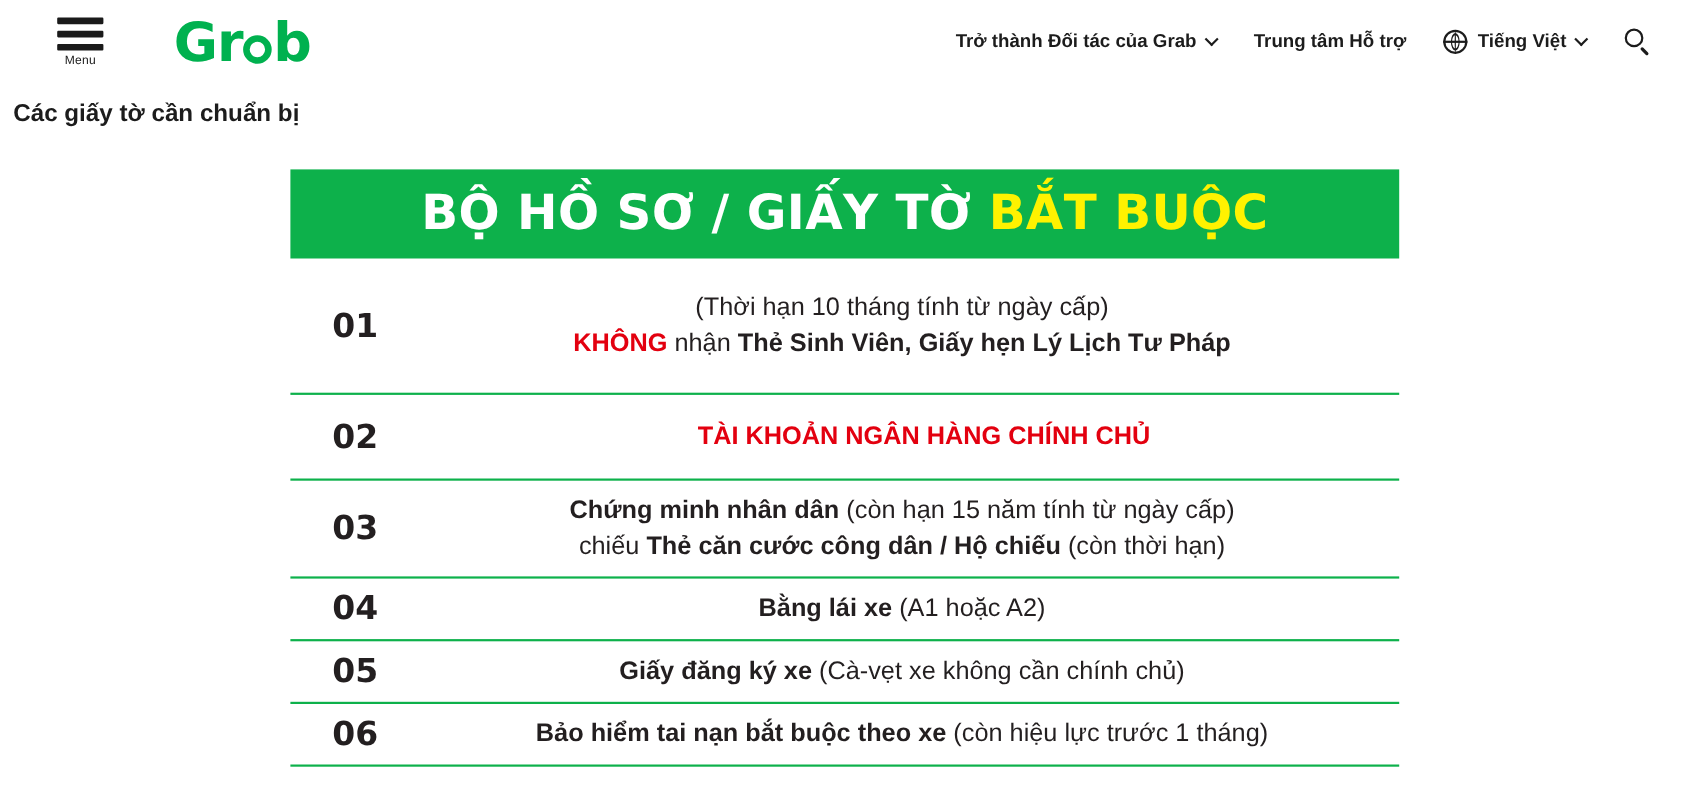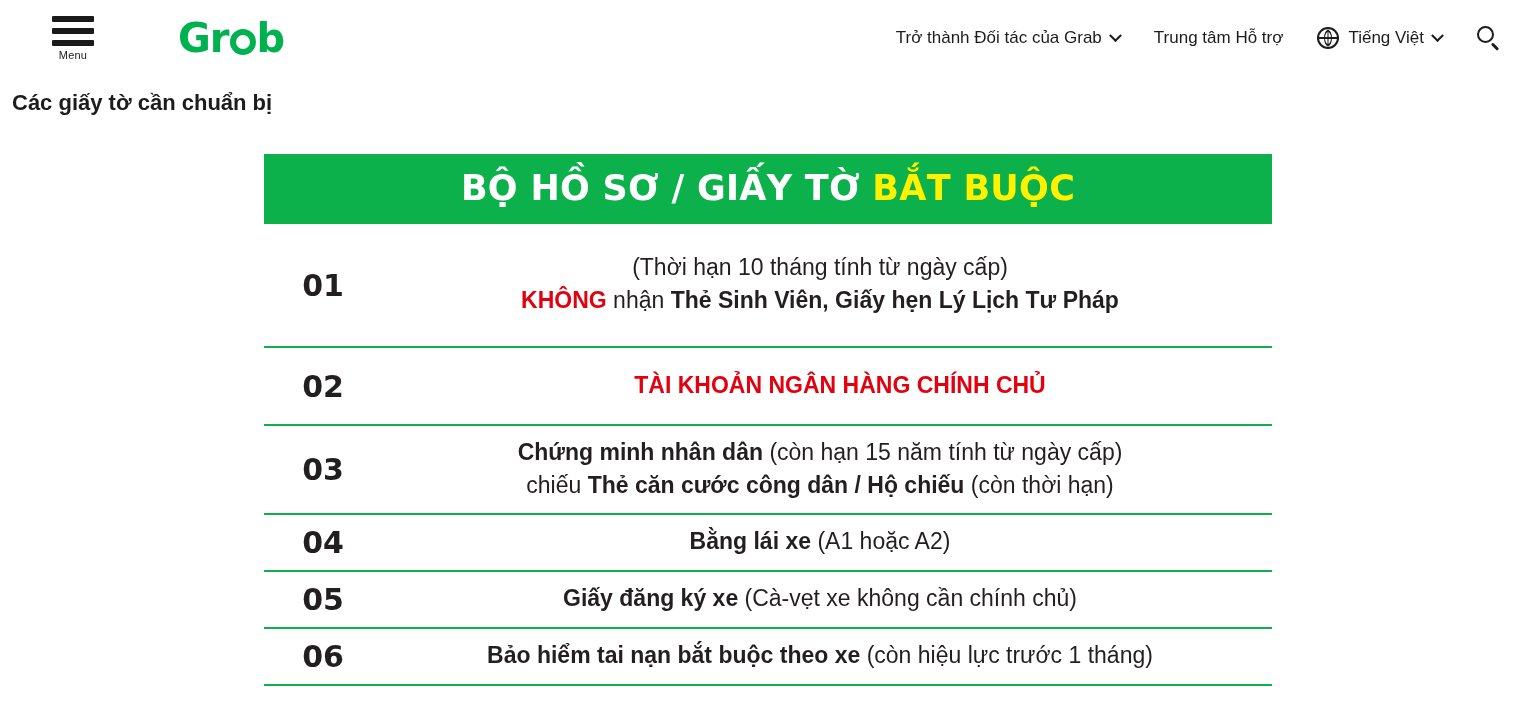--- a/index.html
+++ b/index.html
@@ -62,42 +62,42 @@
     letter-spacing: .2px;
   }
   .logo {
     margin-left: 56px;
     display: flex;
     align-items: center;
   }
   .logo-text {
     font-family: "DejaVu Sans", sans-serif;
     font-weight: bold;
-    font-size: 40px;
+    font-size: 49px;
     color: #00b14f;
     letter-spacing: -1px;
     line-height: 1;
     position: relative;
-    margin-left: 20px;
   }
   .logo-text .ring {
     display: inline-block;
     width: 26px;
     height: 26px;
     border: 6px solid #00b14f;
     border-radius: 50%;
     vertical-align: -3px;
     margin: 0 1px;
   }
 
   .nav {
     margin-left: auto;
     display: flex;
     align-items: center;
     gap: 34px;
+    font-weight: bold;
   }
   .nav-item {
     display: flex;
     align-items: center;
     gap: 9px;
     font-size: 17px;
     color: #1c1c1c;
     cursor: pointer;
     white-space: nowrap;
   }
@@ -177,21 +177,21 @@
   .doc-wrap {
     width: 1008px;
     margin: 38px auto 0 auto;
     position: relative;
   }
   .doc-title {
     background: #0db14b;
     color: #ffffff;
     font-family: "DejaVu Sans", sans-serif;
     font-weight: bold;
-    font-size: 35px;
+    font-size: 44px;
     text-align: center;
     padding: 14px 0 16px 0;
     letter-spacing: .3px;
   }
   .doc-title .hl { color: #fff200; }
 
   .row {
     display: flex;
     align-items: center;
     border-bottom: 2.5px solid #0db14b;

